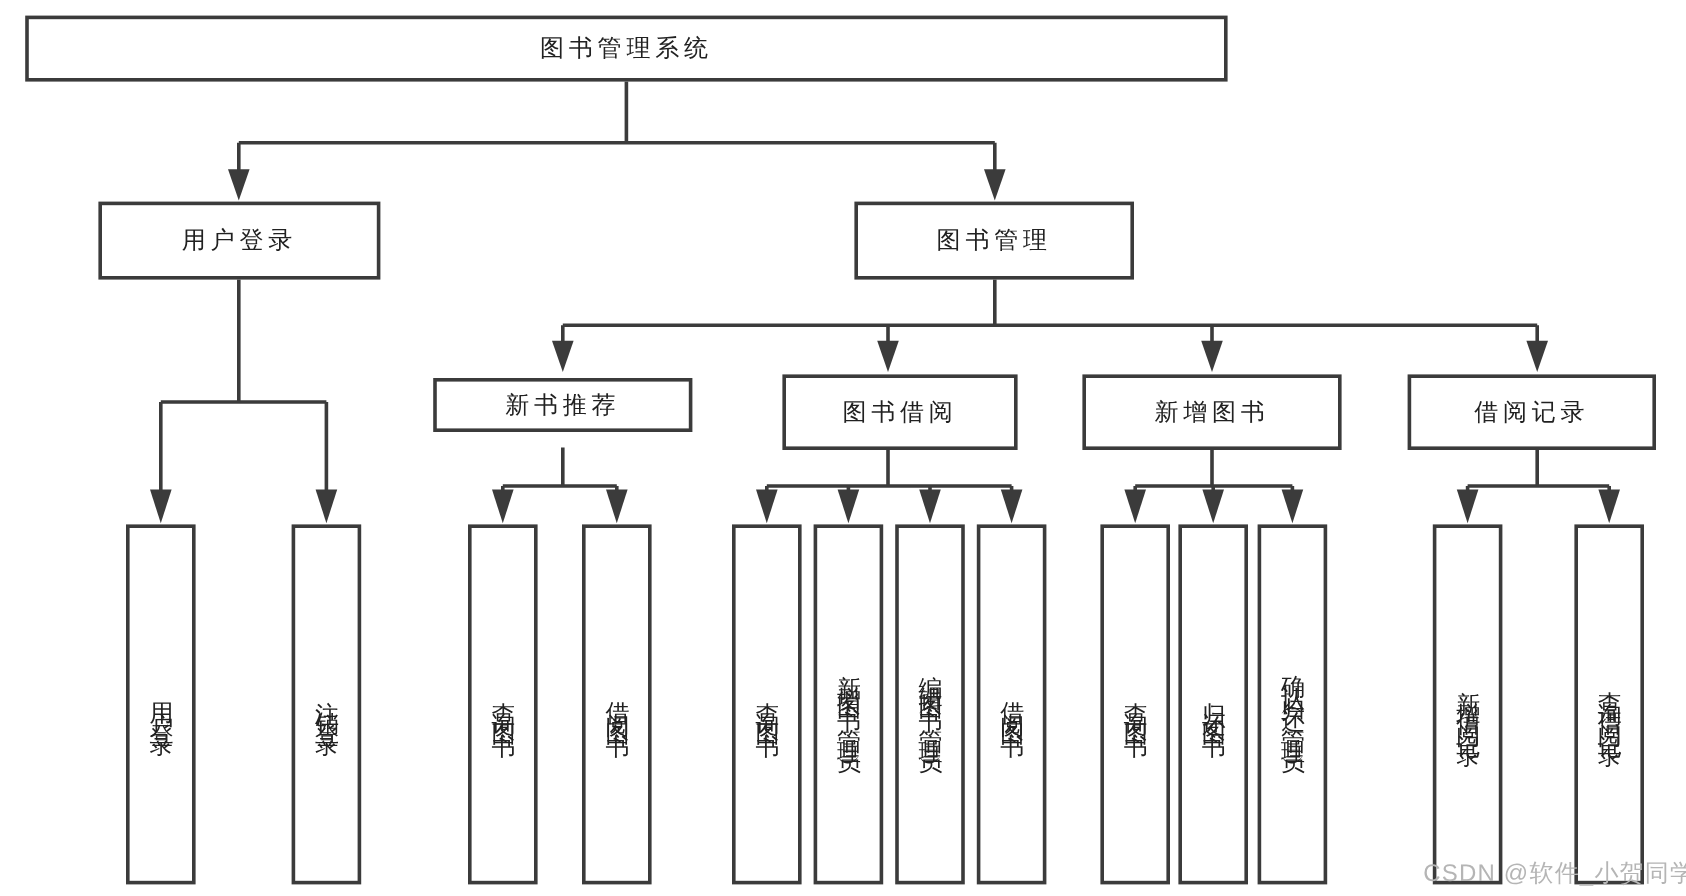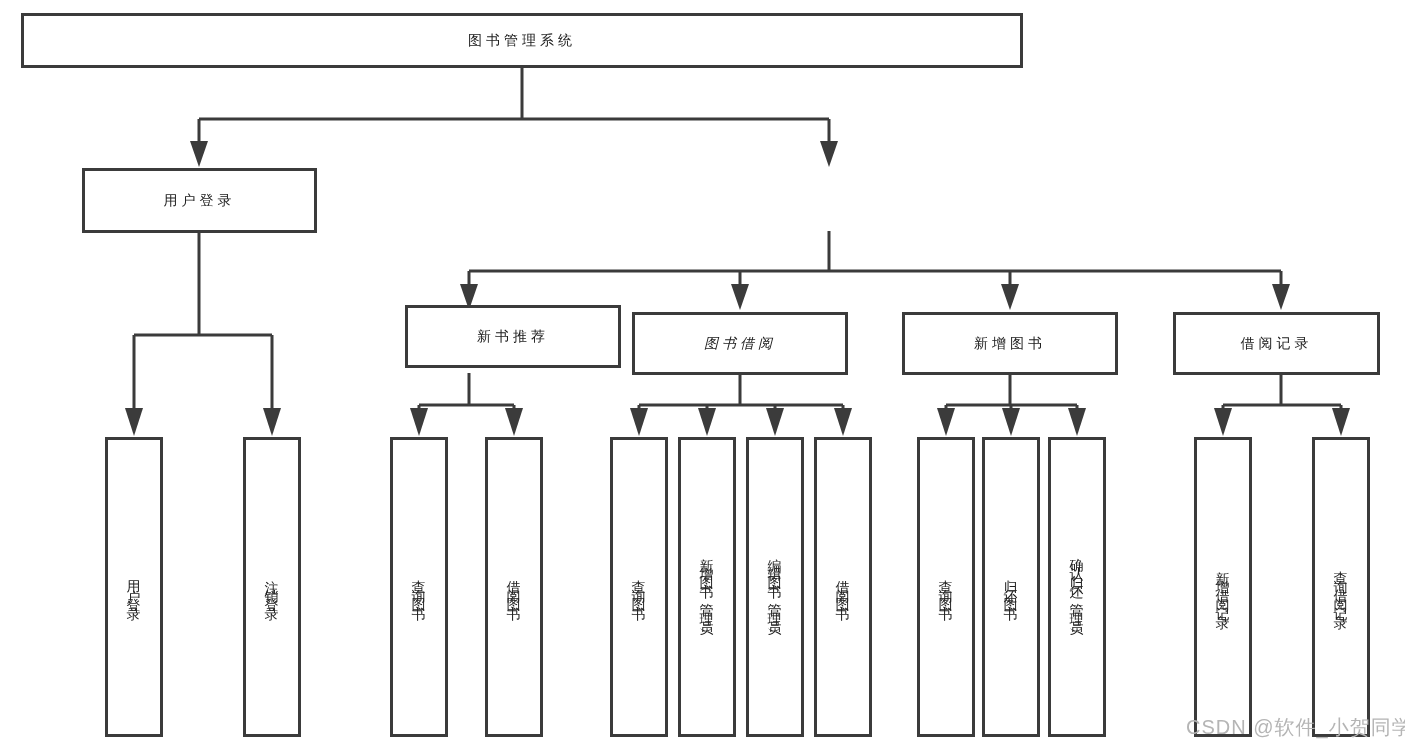--- a/index.html
+++ b/index.html
@@ -22,37 +22,37 @@
   }
   svg.connectors path{stroke:var(--line);stroke-width:3;fill:none;}
   svg.connectors polygon{fill:var(--line);stroke:none;}
   .node{
     position:absolute;
     box-sizing:border-box;
     border:3px solid var(--line);
     background:var(--background);
     color:var(--text);
     display:flex;align-items:center;justify-content:center;
-    font-size:14px;
+    font-size:20px;
     letter-spacing:4px;
     text-align:center;
     z-index:2;
   }
   .node.v{
     writing-mode:vertical-rl;
     text-orientation:mixed;
     letter-spacing:9px;
     line-height:1;
   }
   
   .n-root   {left:21px;  top:13px;  width:1002px;height:55px;}
   .n-login  {left:82px;  top:168px; width:235px; height:65px;}
   .n-mgmt   {left:712px; top:168px; width:233px; height:65px;}
-  .n-l3a    {left:361px; top:305px; width:216px; height:63px;margin-left:44px;}
-  .n-l3b    {left:632px; top:312px; width:216px; height:63px;font-style:italic;}
+  .n-l3a    {left:361px; top:315px; width:216px; height:45px;}
+  .n-l3b    {left:652px; top:312px; width:196px; height:63px;}
   .n-l3c    {left:902px; top:312px; width:216px; height:63px;}
   .n-l3d    {left:1173px;top:312px; width:207px; height:63px;}
   .leaf     {top:437px;  width:58px; height:300px;}
   .lf1 {left:105px;} .lf2 {left:243px;}
   .lf3 {left:390px;} .lf4 {left:485px;}
   .lf5 {left:610px;} .lf6 {left:678px;} .lf7 {left:746px;} .lf8 {left:814px;}
   .lf9 {left:917px;} .lf10{left:982px;} .lf11{left:1048px;}
   .lf12{left:1194px;} .lf13{left:1312px;}
   .watermark{
     position:absolute;left:1186px;top:714px;
@@ -105,20 +105,21 @@
     <g>
       <path d="M1281,373 V405 M1223,405 H1341 M1223,405 V412 M1341,405 V412"></path>
       <polygon points="1214,408 1232,408 1223,436"></polygon>
       <polygon points="1332,408 1350,408 1341,436"></polygon>
     </g>
   </svg>
 
   <div class="node n-root">图书管理系统</div>
 
   <div class="node n-login">用户登录</div>
+  <div class="node n-mgmt">图书管理</div>
 
   <div class="node n-l3a">新书推荐</div>
   <div class="node n-l3b">图书借阅</div>
   <div class="node n-l3c">新增图书</div>
   <div class="node n-l3d">借阅记录</div>
 
   <div class="node v leaf lf1">用户登录</div>
   <div class="node v leaf lf2">注销登录</div>
 
   <div class="node v leaf lf3">查询图书</div>

